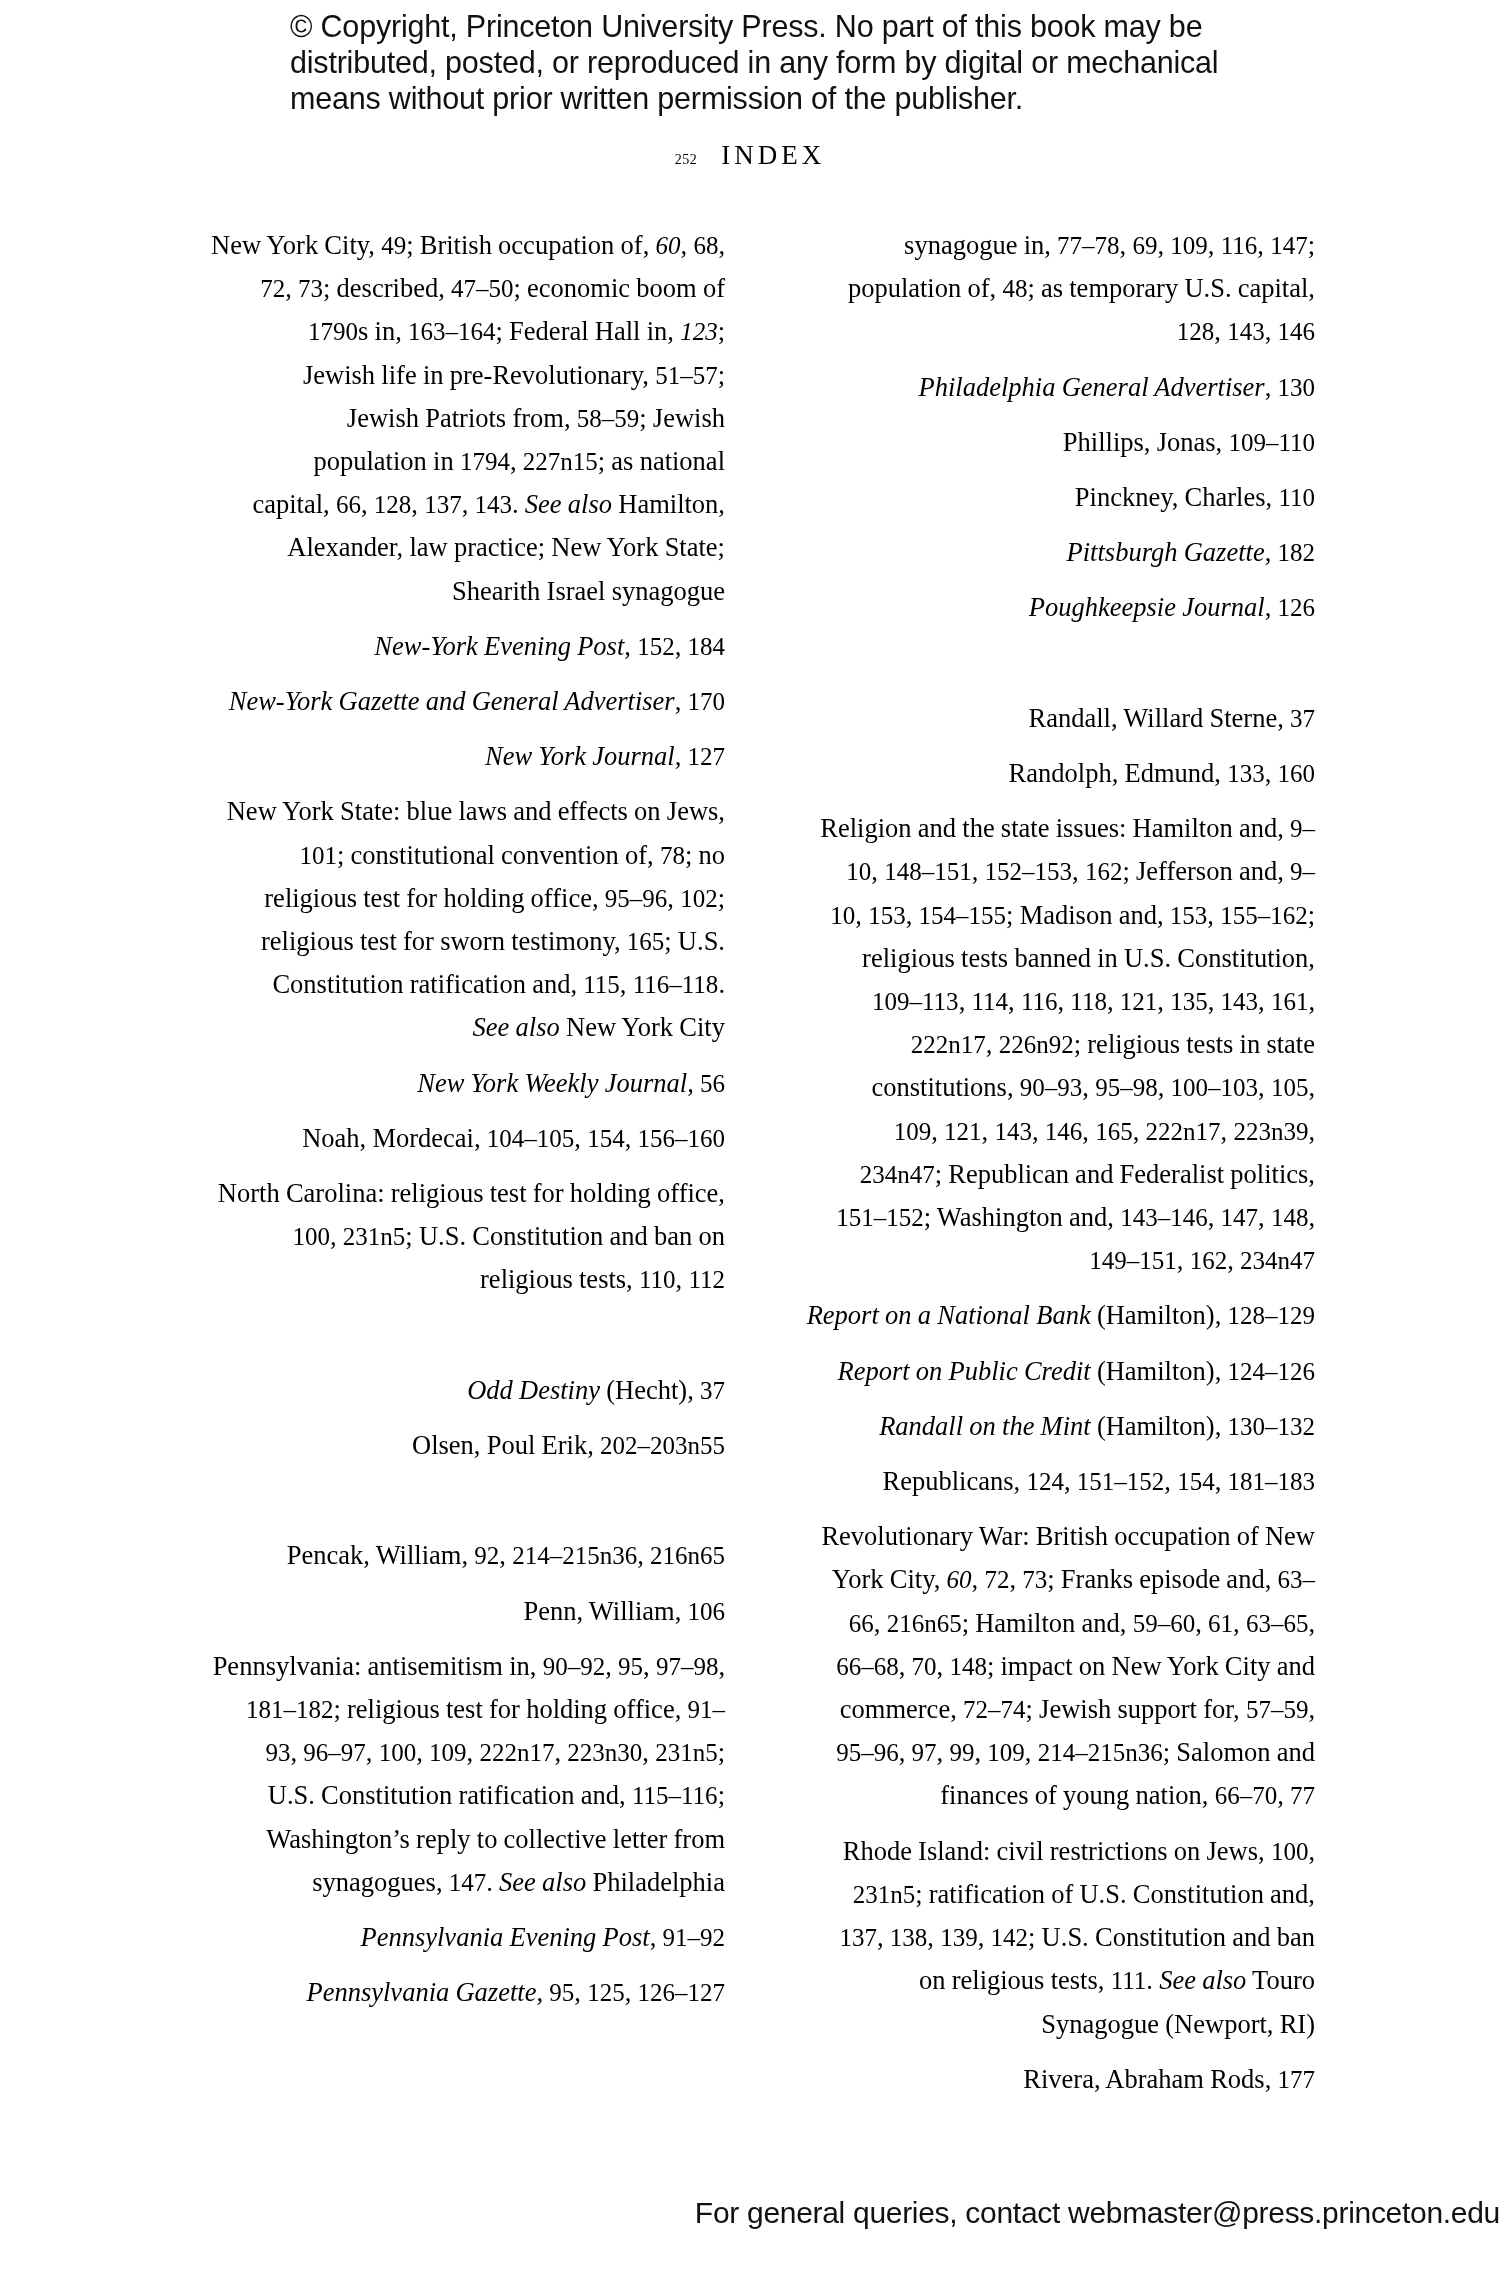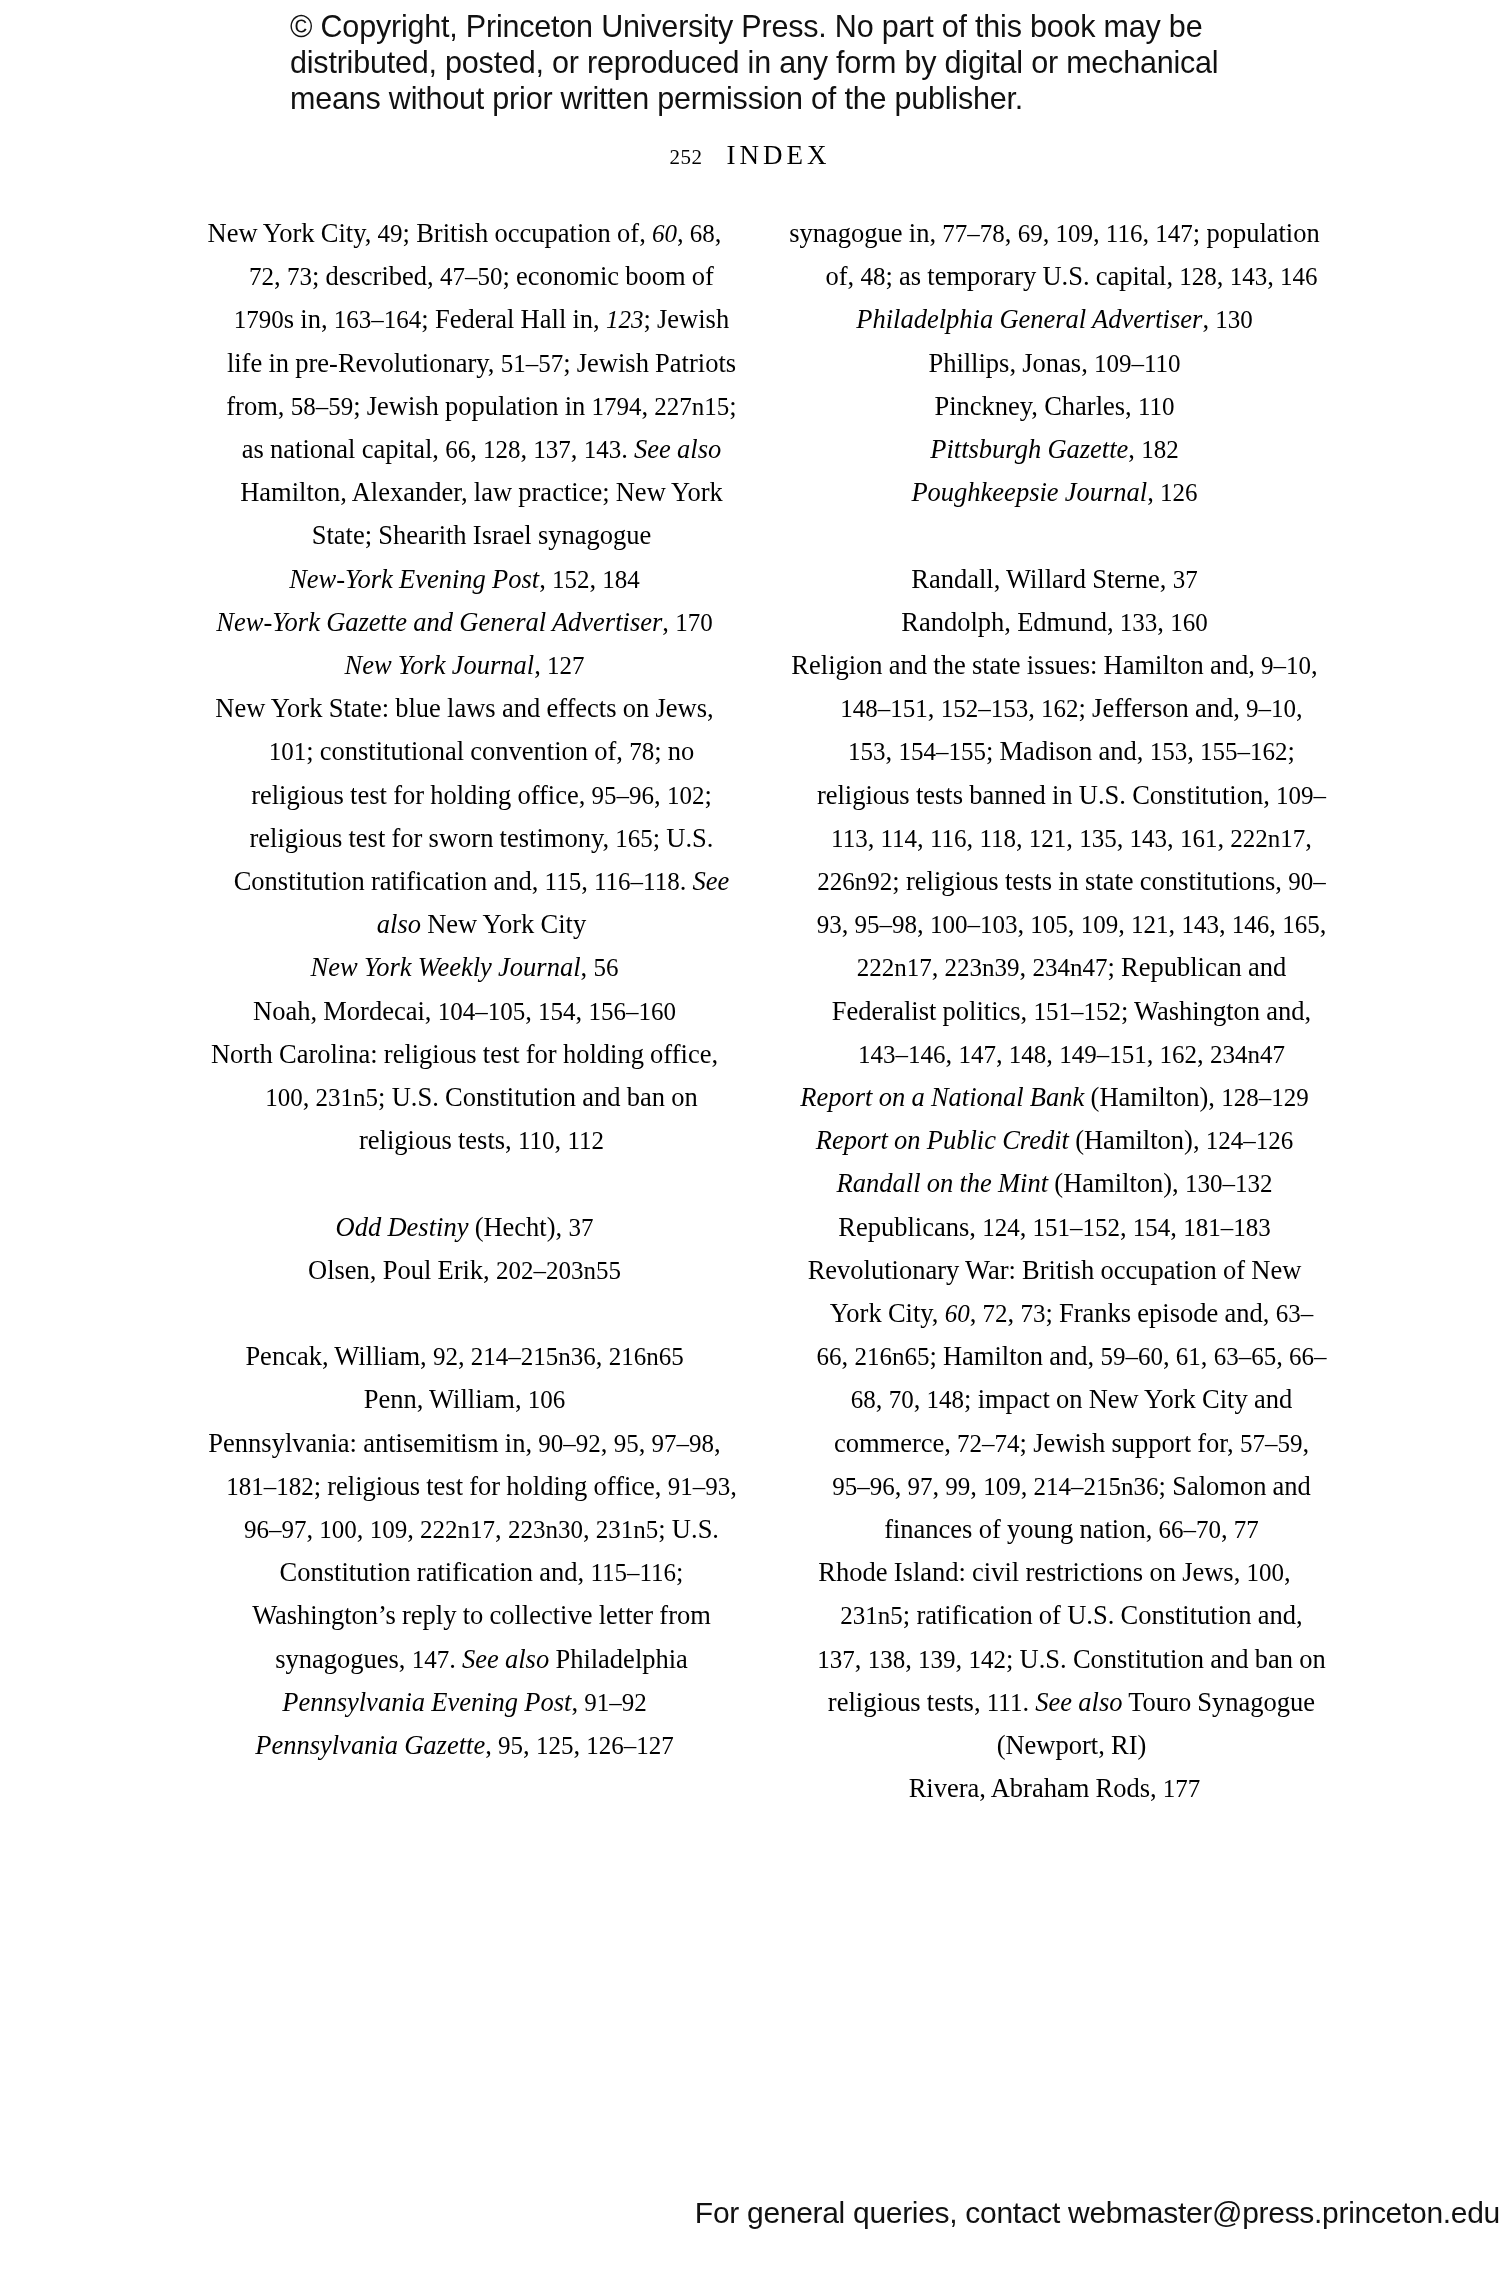--- a/index.html
+++ b/index.html
@@ -37,21 +37,21 @@
     position: absolute;
     top: 140px;
     left: 0;
     width: 1500px;
     text-align: center;
     font-size: 22px;
     letter-spacing: 0.5px;
   }
   .running-head .folio {
     font-variant-numeric: oldstyle-nums;
-    font-size: 21px;
+    font-size: 14px;
     letter-spacing: 0.5px;
     text-align: center;
   }
   .running-head .headword {
     font-size: 27px;
     letter-spacing: 4px;
     margin-left: 24px;
   }
 
   
@@ -68,22 +68,22 @@
     width: 545px;
   }
   .col-left  { left: 192px; }
   .col-right { left: 782px; }
 
   .entry {
     font-size: 26.5px;
     line-height: 43.2px;
     padding-left: 34px;
     text-indent: -34px;
-    margin: 0;
-    text-align: center;
+    margin: 12px;
+    text-align: right;
     word-spacing: -0.4px;
   }
   .gap {
     height: 43.2px;
   }
 
   .entry i, .entry em { font-style: italic; }
   .num {
     font-variant-numeric: oldstyle-nums;
     font-size: 25px;

